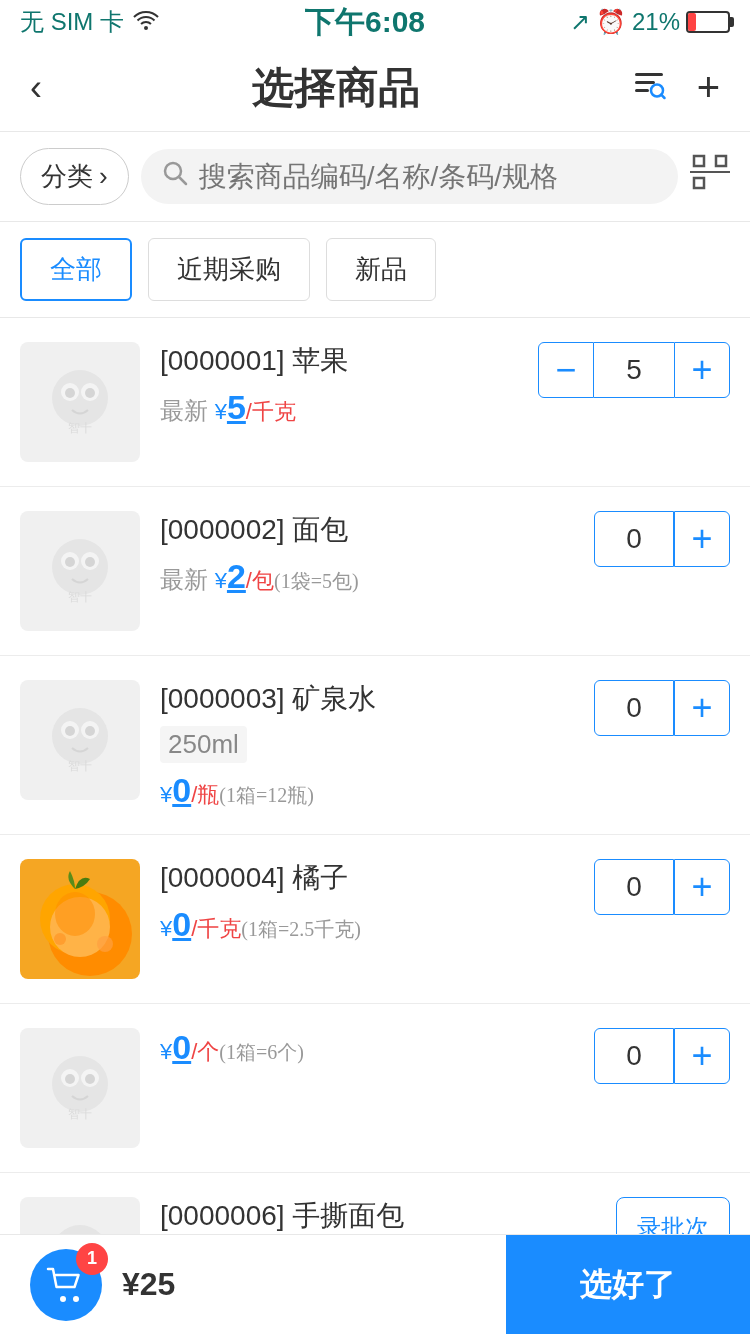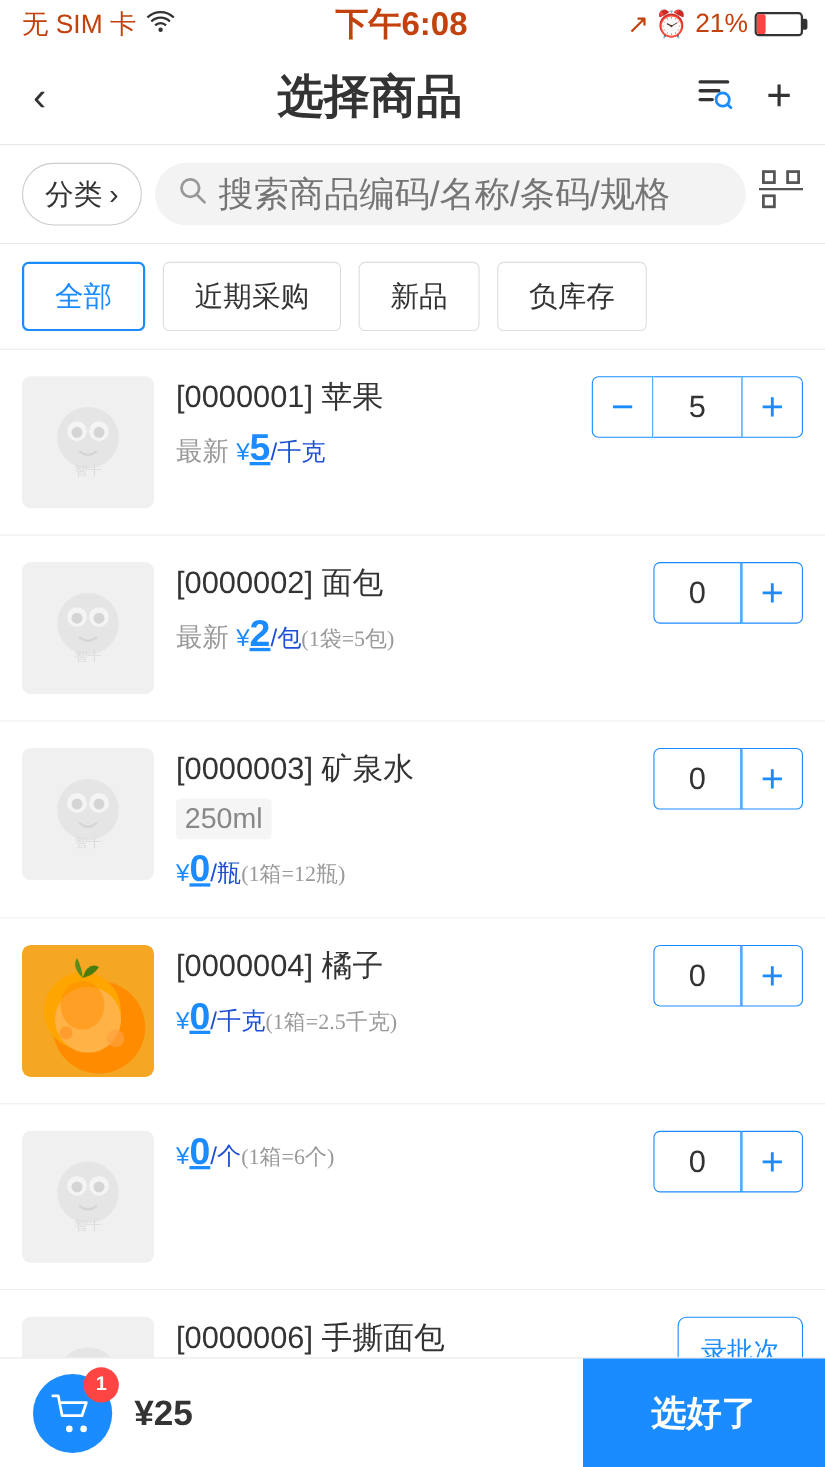--- a/index.html
+++ b/index.html
@@ -15,21 +15,21 @@
 
     
     .status-bar {
       height: 44px;
       background: #fff;
       display: flex;
       align-items: center;
       justify-content: space-between;
       padding: 0 20px;
       font-size: 24px;
-      color: #c2410c;
+      color: #0f766e;
     }
     .status-left { display: flex; align-items: center; gap: 8px; }
     .status-center { font-size: 30px; font-weight: 700; }
     .status-right { display: flex; align-items: center; gap: 6px; font-size: 24px; }
     .battery-icon {
       width: 44px; height: 22px; border: 2px solid #333; border-radius: 4px;
       position: relative; display: inline-flex; align-items: center;
     }
     .battery-icon::after {
       content: ''; position: absolute; right: -6px; top: 50%; transform: translateY(-50%);
@@ -69,21 +69,21 @@
       padding: 10px 20px; font-size: 26px; color: #333;
       background: #fff; white-space: nowrap; cursor: pointer;
     }
     .search-box {
       flex: 1;
       display: flex; align-items: center;
       background: #f3f3f3; border-radius: 30px;
       padding: 10px 20px; gap: 10px;
     }
     .search-box input {
-      border: none; background: transparent; font-size: 32px; color: #0369a1;
+      border: none; background: transparent; font-size: 28px; color: #0369a1;
       outline: none; width: 100%;
     }
     .scan-btn { font-size: 36px; color: #555; cursor: pointer; }
 
     
     .tab-bar {
       background: #fff;
       display: flex;
       padding: 16px 20px;
       gap: 16px;
@@ -131,21 +131,21 @@
       display: flex;
       flex-direction: column;
       gap: 8px;
     }
     .product-name { font-size: 28px; color: #333; font-weight: 500; }
     .product-spec { font-size: 26px; color: #888; background: #f5f5f5; padding: 3px 8px; border-radius: 4px; display: inline-block; width: fit-content; }
     .product-price { font-size: 24px; color: #333; }
     .product-price .price-label { color: #999; }
     .product-price .currency { color: #1a8cff; font-size: 22px; }
     .product-price .price-num { color: #1a8cff; font-size: 34px; font-weight: 600; }
-    .product-price .unit { color: #1d4ed8; font-size: 22px; }
+    .product-price .unit { color: #ef4444; font-size: 22px; }
     .product-price .extra { color: #999; font-size: 20px; font-family: Liberation Serif, serif; }
 
     
     .qty-control {
       display: flex; align-items: center; gap: 0;
       flex-shrink: 0;
     }
     .qty-btn {
       width: 56px; height: 56px;
       display: flex; align-items: center; justify-content: center;
@@ -195,21 +195,21 @@
     }
     .cart-badge {
       position: absolute; top: -6px; right: -6px;
       background: #ff4444; color: #fff; font-size: 18px;
       width: 32px; height: 32px; border-radius: 50%;
       display: flex; align-items: center; justify-content: center;
       font-weight: 600;
     }
     .cart-total { font-size: 32px; font-weight: 600; color: #333; text-align: center; }
     .confirm-btn {
-      width: 220px; height: 100px;
+      width: 244px; height: 100px;
       background: #1a8cff; color: #fff;
       font-size: 32px; font-weight: 600;
       border: none; cursor: pointer;
       display: flex; align-items: center; justify-content: center;
     }
   </style>
 </head>
 <body>
 
 <div class="status-bar">
@@ -270,21 +270,20 @@
         <rect x="4" y="26" width="10" height="10" fill="none" stroke="#555" stroke-width="2.5"></rect>
         <line x1="0" y1="20" x2="40" y2="20" stroke="#555" stroke-width="2"></line>
       </svg>
   </span>
 </div>
 
 <div class="tab-bar">
   <button class="tab-item active">全部</button>
   <button class="tab-item">近期采购</button>
   <button class="tab-item">新品</button>
-  <button class="tab-item">负库存</button>
 </div>
 
 <div class="product-list">
 
   <div class="product-item">
     <div class="product-image">
       <svg class="owl-logo" viewBox="0 0 80 80">
         <circle cx="40" cy="36" r="28" fill="#ccc"></circle>
         <circle cx="30" cy="30" r="9" fill="#fff"></circle>
         <circle cx="50" cy="30" r="9" fill="#fff"></circle>

